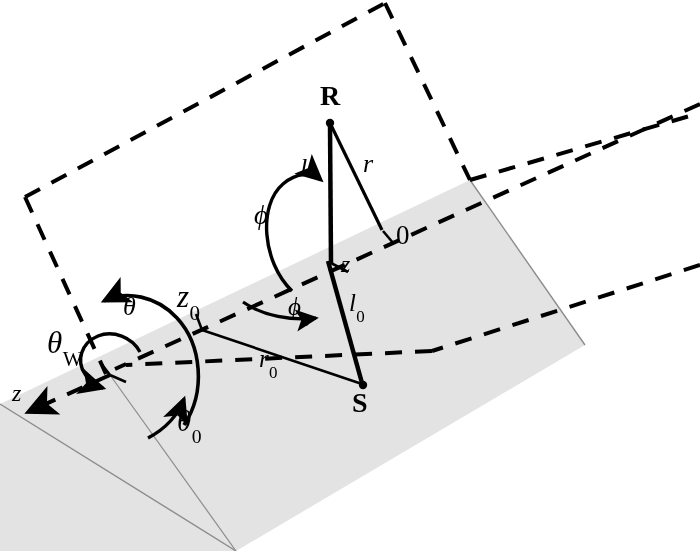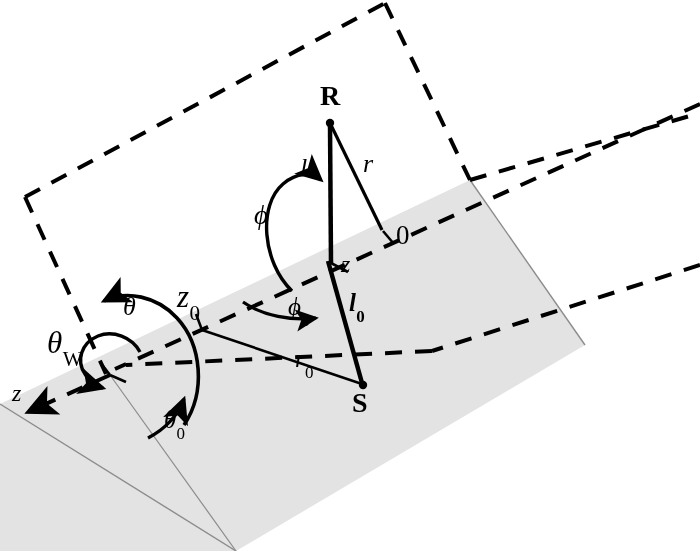--- a/index.html
+++ b/index.html
@@ -135,41 +135,41 @@
   <div class="lbl" style="left:396px; top:222px; font-size:27px; font-style:normal;">0</div>
 
   <div class="lbl lbl-italic" style="left:177px; top:281px; font-size:31px;">
     <span>z</span><span class="sub">0</span>
   </div>
 
   <div class="lbl lbl-italic" style="left:300px; top:155px; font-size:26px;">l</div>
 
   <div class="lbl lbl-italic" style="left:363px; top:151px; font-size:26px;">r</div>
 
-  <div class="lbl lbl-italic" style="left:349px; top:290px; font-size:25px;font-weight:bold;">
+  <div class="lbl lbl-italic" style="left:349px; top:290px; font-size:25px;">
     <span>l</span><span class="sub">0</span>
   </div>
 
-  <div class="lbl lbl-italic" style="left:259px; top:346px; font-size:25px;margin-left:36px;">
+  <div class="lbl lbl-italic" style="left:259px; top:346px; font-size:25px;">
     <span>r</span><span class="sub">0</span>
   </div>
 
   <div class="lbl lbl-italic" style="left:341px; top:252px; font-size:24px;">z</div>
 
   <div class="lbl lbl-italic" style="left:12px; top:381px; font-size:24px;">z</div>
 
   <div class="lbl lbl-italic" style="left:254px; top:202px; font-size:27px;">ϕ</div>
 
   <div class="lbl lbl-italic" style="left:288px; top:294px; font-size:25px;">
     <span>ϕ</span><span class="sub">0</span>
   </div>
 
   <div class="lbl lbl-italic" style="left:123px; top:294px; font-size:26px;">θ</div>
 
   <div class="lbl lbl-italic" style="left:47px; top:327px; font-size:31px;">
     <span>θ</span><span class="sub">W</span>
   </div>
 
-  <div class="lbl lbl-italic" style="left:164px; top:407px; font-size:25px;">
+  <div class="lbl lbl-italic" style="left:177px; top:407px; font-size:29px;">
     <span>θ</span><span class="sub">0</span>
   </div>
 
 </div>
 
 </body></html>

